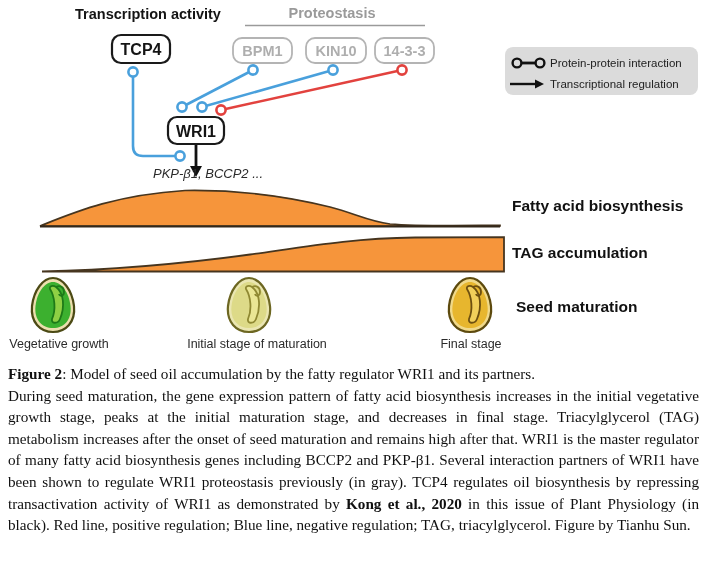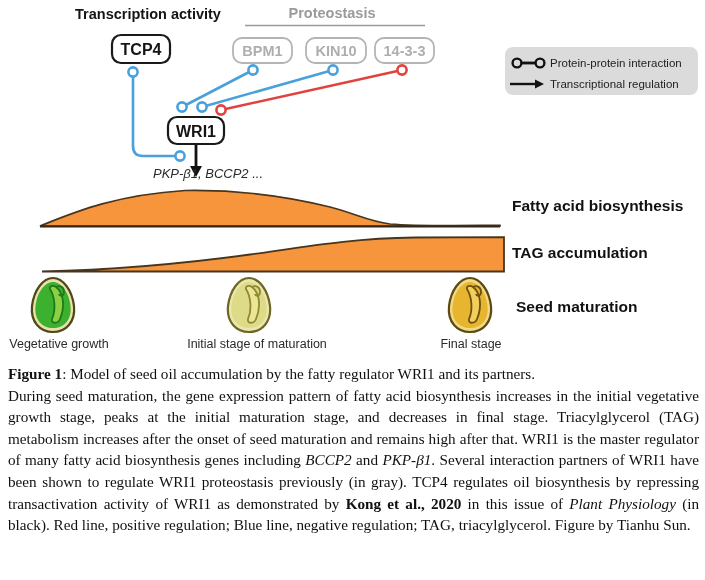--- a/index.html
+++ b/index.html
@@ -14,21 +14,21 @@
   .targets{font-size:13px;font-style:italic;fill:#2b2b2b;}
   .legend-t{font-size:11.5px;fill:#222;}
   .track-label{font-size:15.5px;font-weight:bold;fill:#111;}
   .stage-label{font-size:12.5px;fill:#2a2a2a;}
   #caption{position:absolute;left:8px;top:363px;width:691px;
            font-family:"Liberation Serif",serif;font-size:15.2px;
            line-height:21.6px;color:#101010;}
   #caption p{margin:0;}
   .justify{text-align:justify;}
   .b{font-weight:bold;}
-  .i{font-style:italic;margin-top:29px;}
+  .i{margin-top:29px;}
 </style>
 </head>
 <body>
 
 <div id="figure-wrap">
 <svg width="705" height="362" viewBox="0 0 705 362">
 
   <text x="148" y="19" text-anchor="middle" class="hdr">Transcription activity</text>
   <text x="332" y="18" text-anchor="middle" class="hdr-gray">Proteostasis</text>
   <line x1="245" y1="25.5" x2="425" y2="25.5" stroke="#9a9a9a" stroke-width="1.6"></line>
@@ -130,18 +130,18 @@
   <text x="516" y="312" class="track-label">Seed maturation</text>
 
   <text x="59" y="348" text-anchor="middle" class="stage-label">Vegetative growth</text>
   <text x="257" y="348" text-anchor="middle" class="stage-label">Initial stage of maturation</text>
   <text x="471" y="348" text-anchor="middle" class="stage-label">Final stage</text>
 </svg>
 </div>
 
 <div id="caption">
   <p>
-    <span class="b">Figure 1</span><span>: Model of seed oil accumulation by the fatty regulator WRI1 and its partners.</span>
+    <span class="b">Figure 2</span><span>: Model of seed oil accumulation by the fatty regulator WRI1 and its partners.</span>
   </p>
   <p class="justify">
     <span>During seed maturation, the gene expression pattern of fatty acid biosynthesis increases in the initial vegetative growth stage, peaks at the initial maturation stage, and decreases in final stage. Triacylglycerol (TAG) metabolism increases after the onset of seed maturation and remains high after that. WRI1 is the master regulator of many fatty acid biosynthesis genes including </span><span class="i">BCCP2</span><span> and </span><span class="i">PKP-β1</span><span>. Several interaction partners of WRI1 have been shown to regulate WRI1 proteostasis previously (in gray).  TCP4 regulates oil biosynthesis by repressing transactivation activity of WRI1 as demonstrated by </span><span class="b">Kong et al., 2020</span><span> in this issue of </span><span class="i">Plant Physiology</span><span> (in black). Red line, positive regulation; Blue line, negative regulation; TAG, triacylglycerol. Figure by Tianhu Sun.</span>
   </p>
 </div>
 
 </body></html>

